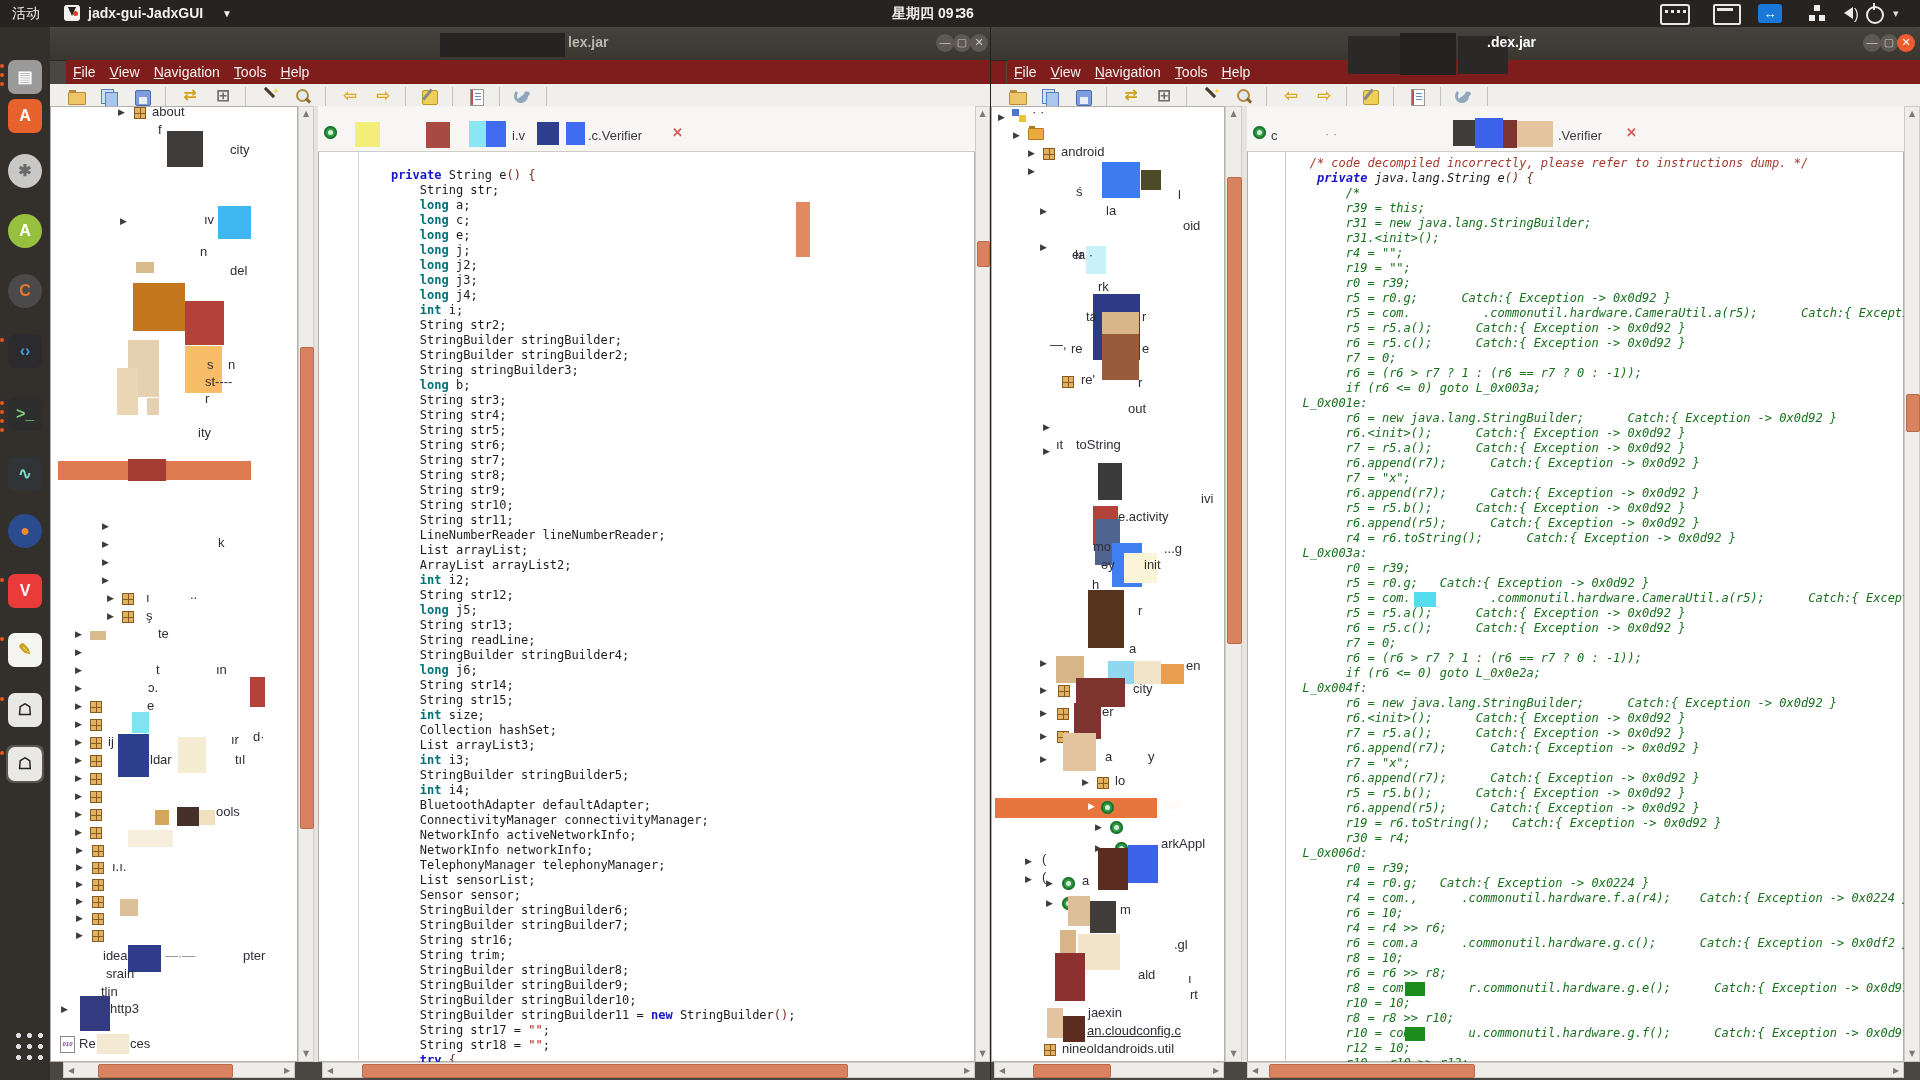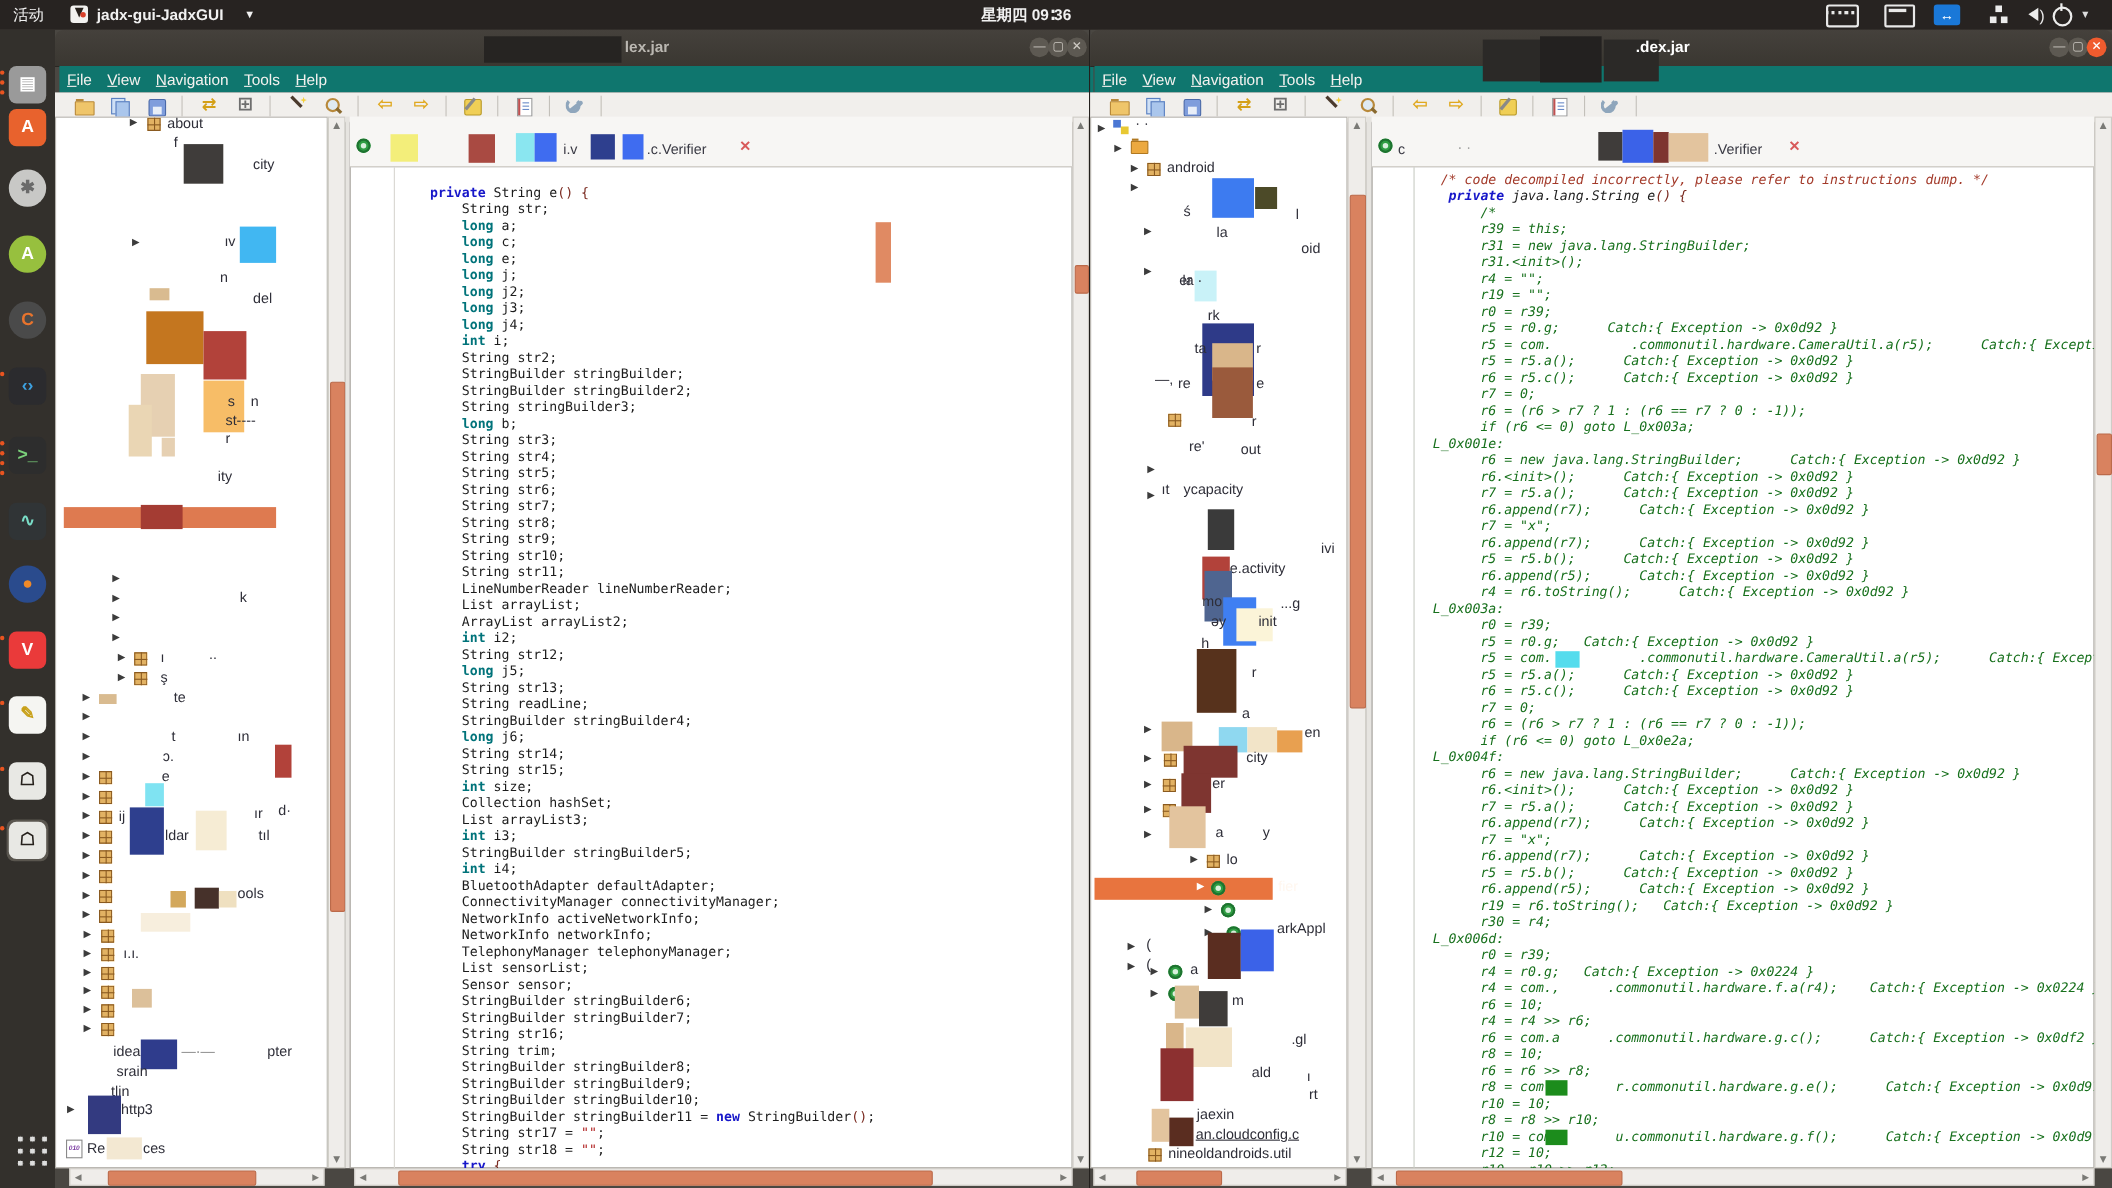--- a/index.html
+++ b/index.html
@@ -34,21 +34,21 @@
     color:#fff;font-weight:bold;text-align:center;line-height:34px;font-size:16px;}
   .dk .dot{position:absolute;left:-6px;width:4px;height:4px;border-radius:50%;background:#e95420;}
   .dk-active{background:#5a564f;}
   
   .win{position:absolute;top:27px;height:1053px;}
   .titlebar{position:absolute;left:0;top:0;width:100%;height:33px;background:linear-gradient(#45413c,#3a3731);
     border-radius:8px 8px 0 0;border-bottom:1px solid #2a2723;}
   .wc{position:absolute;top:7px;width:18px;height:18px;border-radius:50%;background:#5d5952;
     color:#cfcbc4;font-size:11px;text-align:center;line-height:17px;}
   .wc.close-act{background:#f05b2e;color:#fff;}
-  .menubar{position:absolute;left:4px;top:33px;width:100%;height:24px;background:#0f766e;}
+  .menubar{position:absolute;left:16px;top:33px;width:100%;height:24px;background:#7f1d1d;}
   .menu-item{display:inline-block;color:#f4f2ef;font-size:14px;margin:0 7px;line-height:24px;}
   .toolbar{position:absolute;left:0;top:57px;width:100%;height:26px;background:#f1efec;border-bottom:1px solid #d6d3cd;}
   .tbtn{position:absolute;top:3px;width:22px;height:20px;}
   .tsep{position:absolute;top:3px;width:1px;height:19px;background:#c3c0ba;}
   
   .g-folder{position:absolute;left:2px;top:5px;width:16px;height:11px;background:#efc56a;border:1px solid #b8893a;border-radius:1px;}
   .g-folder:before{content:"";position:absolute;left:0;top:-3px;width:7px;height:2px;background:#b8893a;}
   .g-page{position:absolute;width:11px;height:13px;background:#cfe0f5;border:1px solid #5a7fc0;}
   .p1{left:2px;top:2px;} .p2{left:6px;top:5px;background:#aac6ec;}
   .g-save{position:absolute;left:3px;top:3px;width:14px;height:14px;background:#7f9ddc;border:1px solid #4a69a8;border-radius:2px;}
@@ -503,27 +503,27 @@
       <span class="prim-txt" style="position: absolute; left: 1098px; top: 279px;">rk</span>
       <div class="prim-box" style="background: rgb(46, 58, 136); width: 47px; height: 66px; position: absolute; left: 1093px; top: 294px;"></div>
       <span class="prim-txt" style="position: absolute; left: 1086px; top: 309px;">ta</span>
       <div class="prim-box" style="background: rgb(217, 182, 138); width: 37px; height: 34px; position: absolute; left: 1102px; top: 312px;"></div>
       <span class="prim-txt" style="position: absolute; left: 1142px; top: 309px;">r</span>
       <span class="prim-txt" style="position: absolute; left: 1050px; top: 337px;">—,</span>
       <span class="prim-txt" style="position: absolute; left: 1071px; top: 341px;">re</span>
       <div class="prim-box" style="background: rgb(154, 90, 60); width: 37px; height: 46px; position: absolute; left: 1102px; top: 334px;"></div>
       <span class="prim-txt" style="position: absolute; left: 1142px; top: 341px;">e</span>
       <i class="pkg-ic" style="position: absolute; left: 1062px; top: 376px;"></i>
-      <span class="prim-txt" style="position: absolute; left: 1081px; top: 372px; margin-top: 26px;">re'</span>
+      <span class="prim-txt" style="position: absolute; left: 1081px; top: 372px;">re'</span>
       <span class="prim-txt" style="position: absolute; left: 1138px; top: 375px;">r</span>
       <span class="prim-arw" style="position: absolute; left: 1043px; top: 422px;">▶</span>
       <span class="prim-txt" style="position: absolute; left: 1128px; top: 401px;">out</span>
       <span class="prim-arw" style="position: absolute; left: 1043px; top: 446px;">▶</span>
       <span class="prim-txt" style="position: absolute; left: 1056px; top: 437px;">ıt</span>
-      <span class="prim-txt" style="position: absolute; left: 1076px; top: 437px;">ycapacity</span>
+      <span class="prim-txt" style="position: absolute; left: 1076px; top: 437px;">toString</span>
       <div class="prim-box" style="background: rgb(58, 58, 58); width: 24px; height: 37px; position: absolute; left: 1098px; top: 463px;"></div>
       <div class="prim-box" style="background: rgb(178, 66, 58); width: 25px; height: 39px; position: absolute; left: 1093px; top: 506px;"></div>
       <span class="prim-txt" style="position: absolute; left: 1201px; top: 491px;">ivi</span>
       <span class="prim-txt" style="position: absolute; left: 1118px; top: 509px;">e.activity</span>
       <div class="prim-box" style="background: rgb(79, 101, 144); width: 25px; height: 46px; position: absolute; left: 1095px; top: 519px;"></div>
       <div class="prim-box" style="background: rgb(63, 127, 242); width: 30px; height: 44px; position: absolute; left: 1112px; top: 543px;"></div>
       <span class="prim-txt" style="position: absolute; left: 1093px; top: 539px;">mo</span>
       <span class="prim-txt" style="position: absolute; left: 1164px; top: 541px;">...g</span>
       <div class="prim-box" style="background: rgb(251, 244, 216); width: 33px; height: 30px; position: absolute; left: 1124px; top: 553px;"></div>
       <span class="prim-txt" style="position: absolute; left: 1101px; top: 557px;">ǝy</span>

